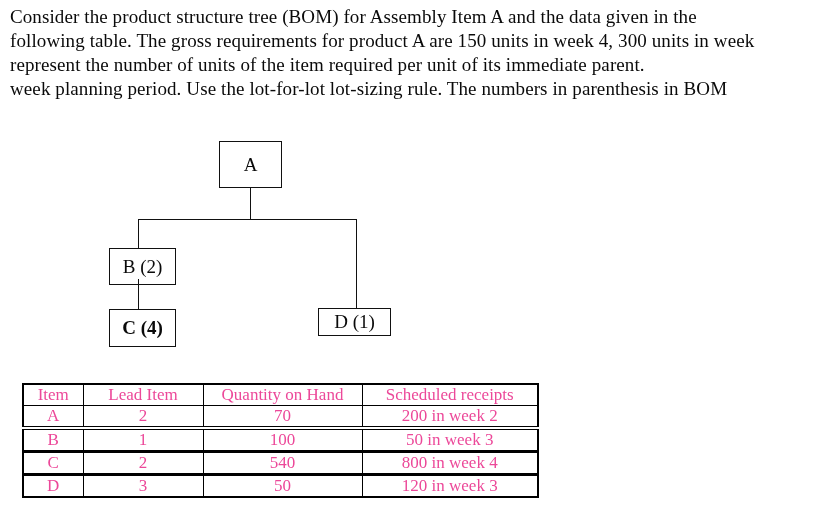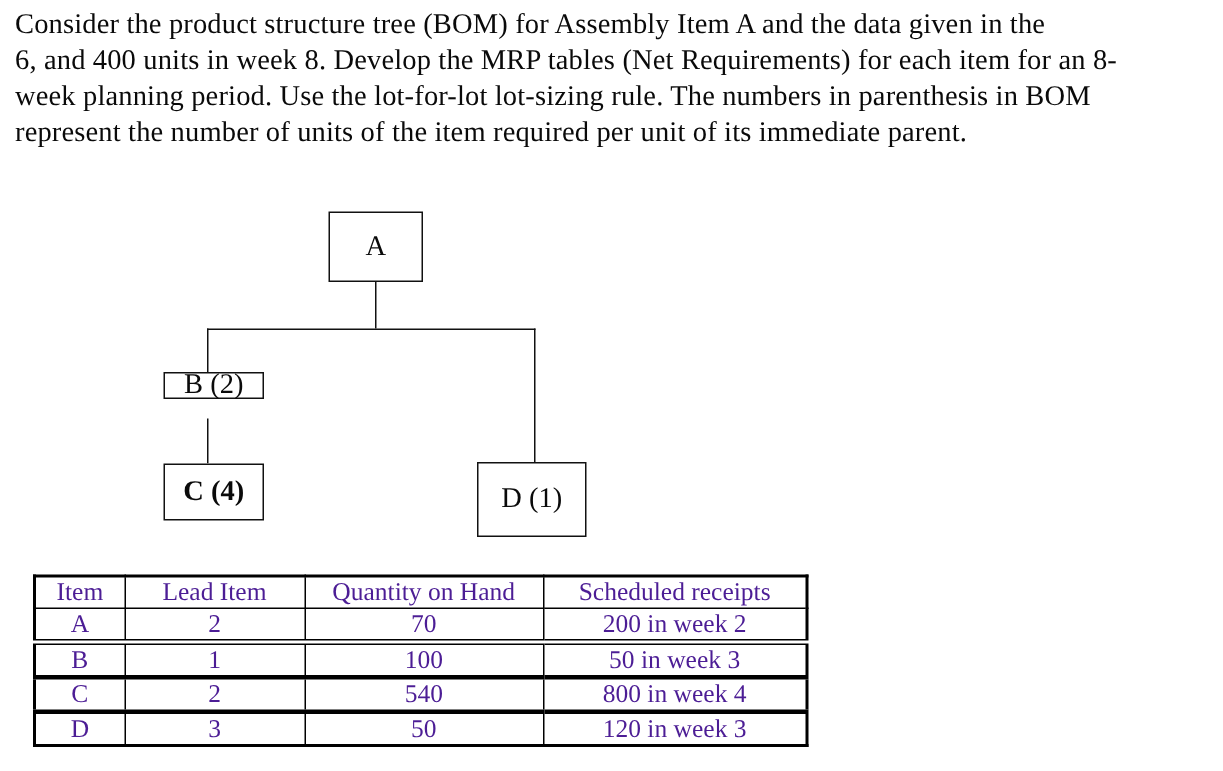--- a/index.html
+++ b/index.html
@@ -37,44 +37,44 @@
     position: absolute;
     box-sizing: border-box;
     border: 1px solid #111111;
     background: #ffffff;
     display: flex;
     align-items: center;
     justify-content: center;
     font-size: 19px;
   }
   .node-a { left: 219px; top: 141px; width: 63px; height: 47px; }
-  .node-b { left: 109px; top: 248px; width: 67px; height: 18px; }
+  .node-b { left: 109px; top: 248px; width: 67px; height: 37px; }
   .node-c { left: 109px; top: 309px; width: 67px; height: 38px; font-weight: bold; }
-  .node-d { left: 318px; top: 308px; width: 73px; height: 50px; }
+  .node-d { left: 318px; top: 308px; width: 73px; height: 28px; }
 
   .connector {
     position: absolute;
     background: #111111;
   }
   .conn-a-drop    { left: 250px; top: 188px; width: 1px;  height: 31px; }
   .conn-horizontal{ left: 138px; top: 219px; width: 219px; height: 1px; }
   .conn-left-drop { left: 138px; top: 219px; width: 1px;  height: 29px; }
   .conn-b-c       { left: 138px; top: 279px; width: 1px;  height: 30px; }
   .conn-right-drop{ left: 356px; top: 219px; width: 1px;  height: 89px; }
 
   
   .data-table {
     position: absolute;
     left: 22px;
     top: 383px;
     border-collapse: collapse;
     table-layout: fixed;
     font-family: "Liberation Serif", "DejaVu Serif", serif;
     font-size: 17px;
-    color: #4c1d95;
+    color: #ec4899;
     border: 2px solid #000000;
   }
   .data-table th,
   .data-table td {
     border-left: 1px solid #000000;
     border-right: 1px solid #000000;
     text-align: center;
     vertical-align: middle;
     font-weight: normal;
     height: 20px;
@@ -92,23 +92,23 @@
   .col-qty   { width: 159px; }
   .col-sched { width: 176px; }
 </style>
 </head>
 <body>
 
 <div class="page">
 
   <div class="problem-statement">
     <div class="line">Consider the product structure tree (BOM) for Assembly Item A and the data given in the</div>
-    <div class="line">6, and 400 units in week 8. Develop the MRP tables (Net Requirements) for each item for an 8-</div>
+    <div class="line">following table. The gross requirements for product A are 150 units in week 4, 300 units in week</div>
+    <div class="line">represent the number of units of the item required per unit of its immediate parent.</div>
     <div class="line">week planning period. Use the lot-for-lot lot-sizing rule. The numbers in parenthesis in BOM</div>
-    <div class="line">represent the number of units of the item required per unit of its immediate parent.</div>
   </div>
 
   <div>
     <div class="bom-node node-a">
       <span>A</span>
     </div>
     <div class="connector conn-a-drop"></div>
     <div class="connector conn-horizontal"></div>
     <div class="connector conn-left-drop"></div>
     <div class="bom-node node-b">

